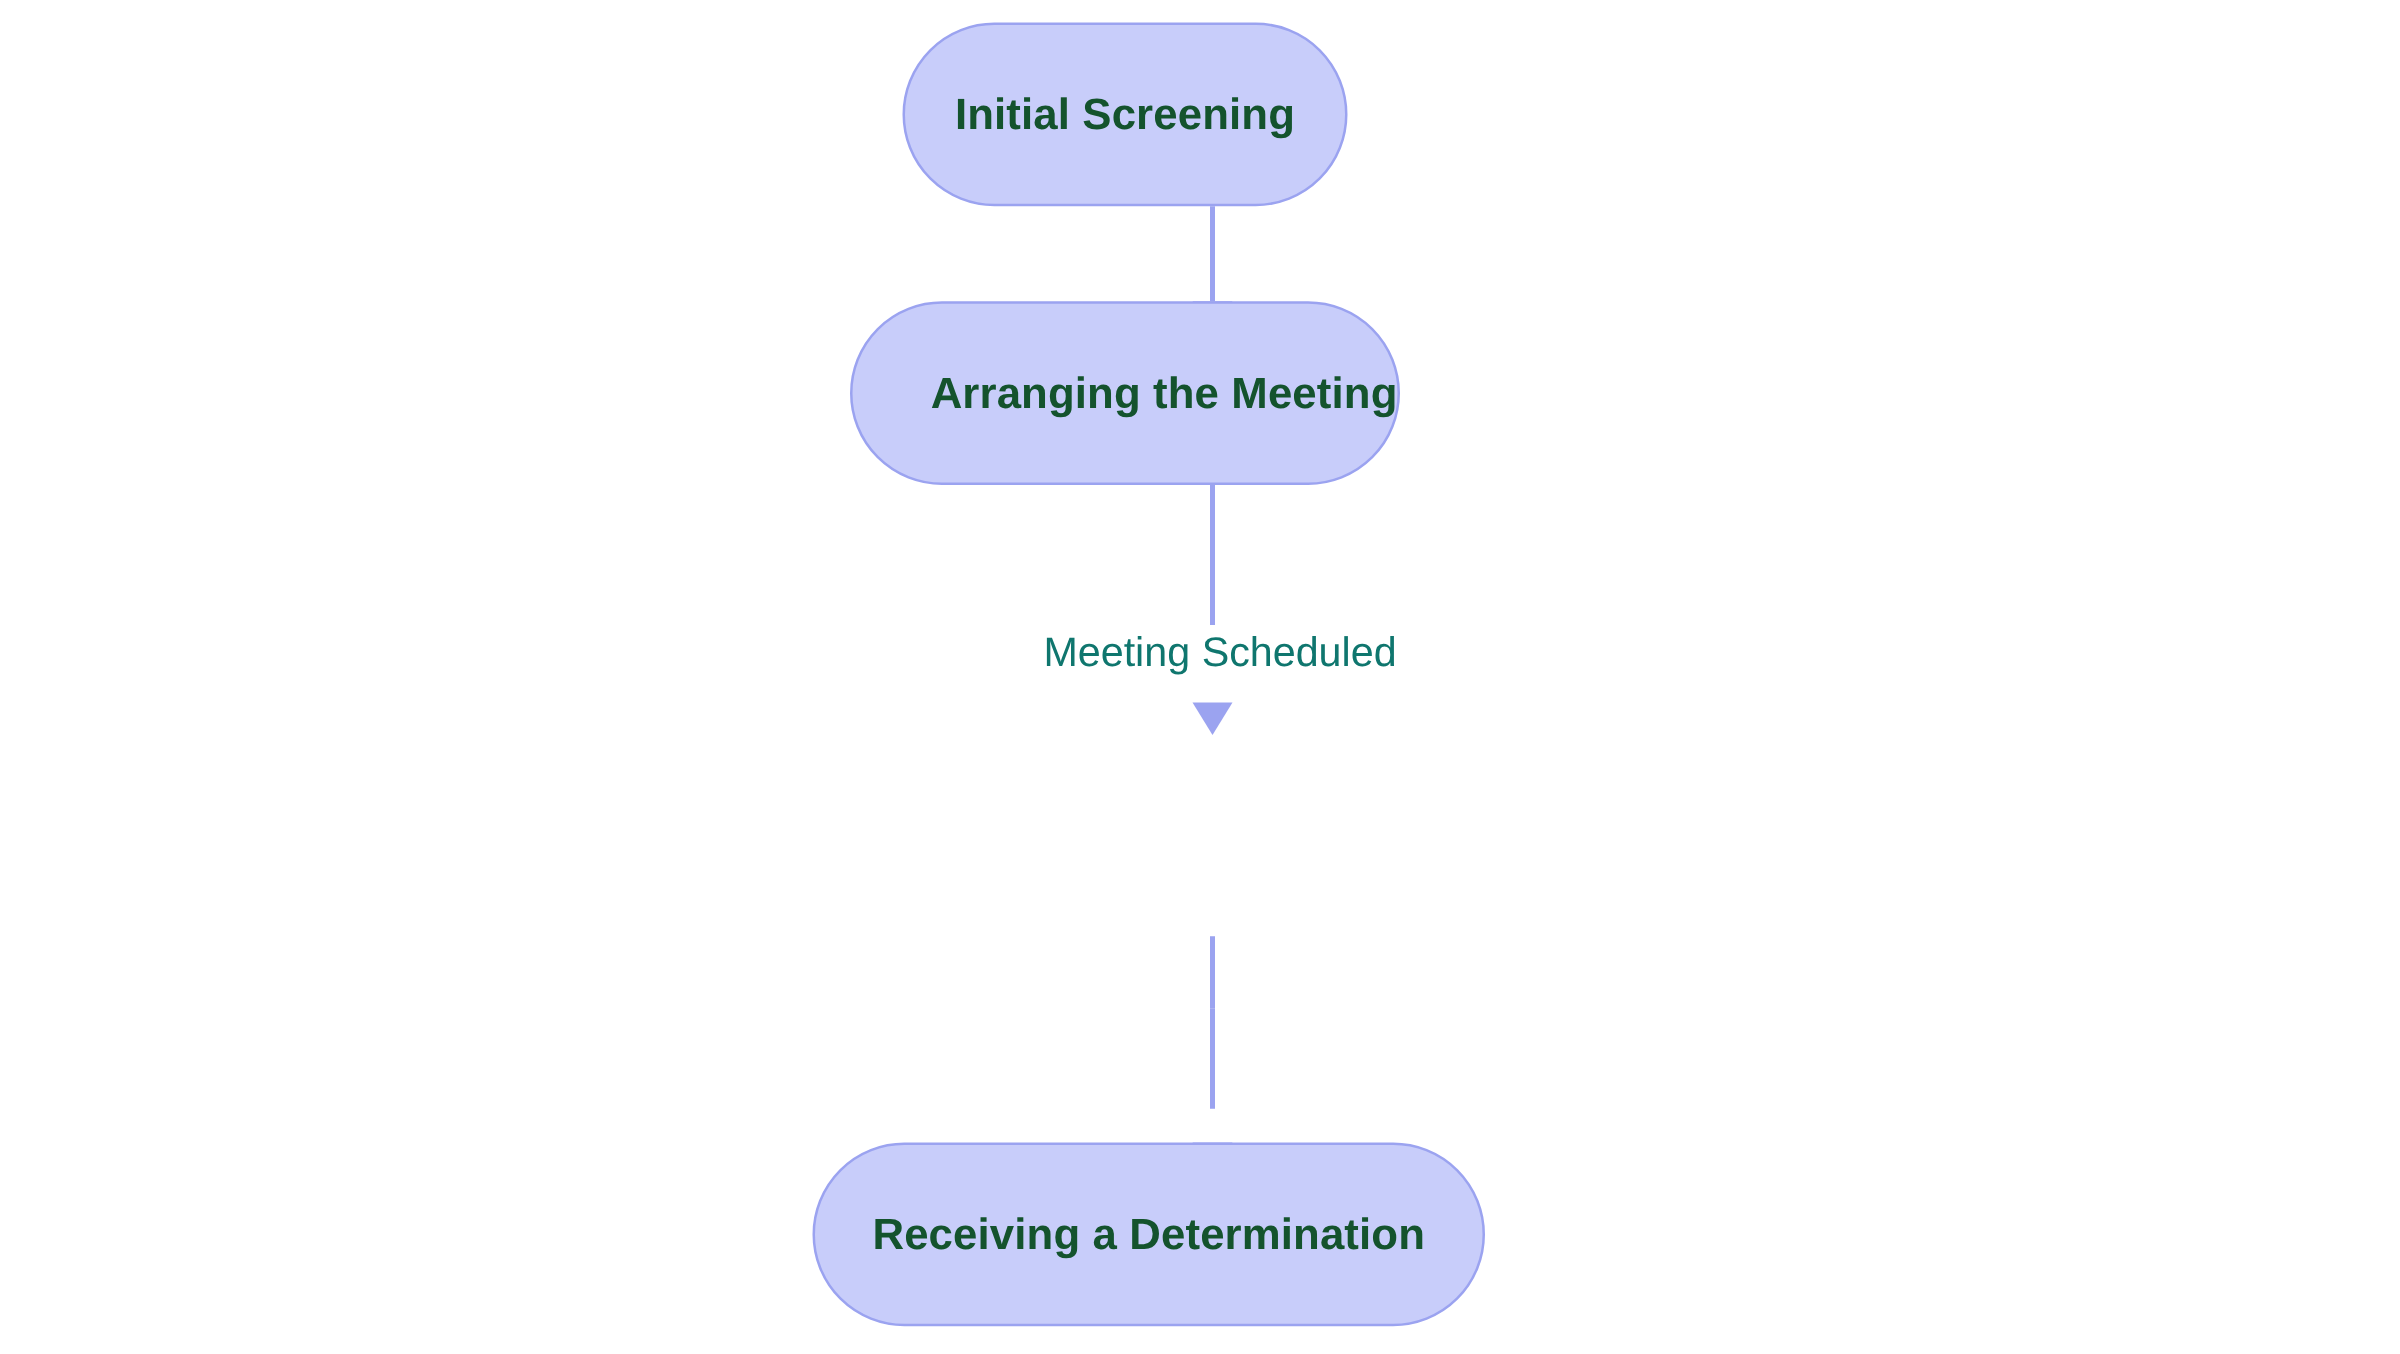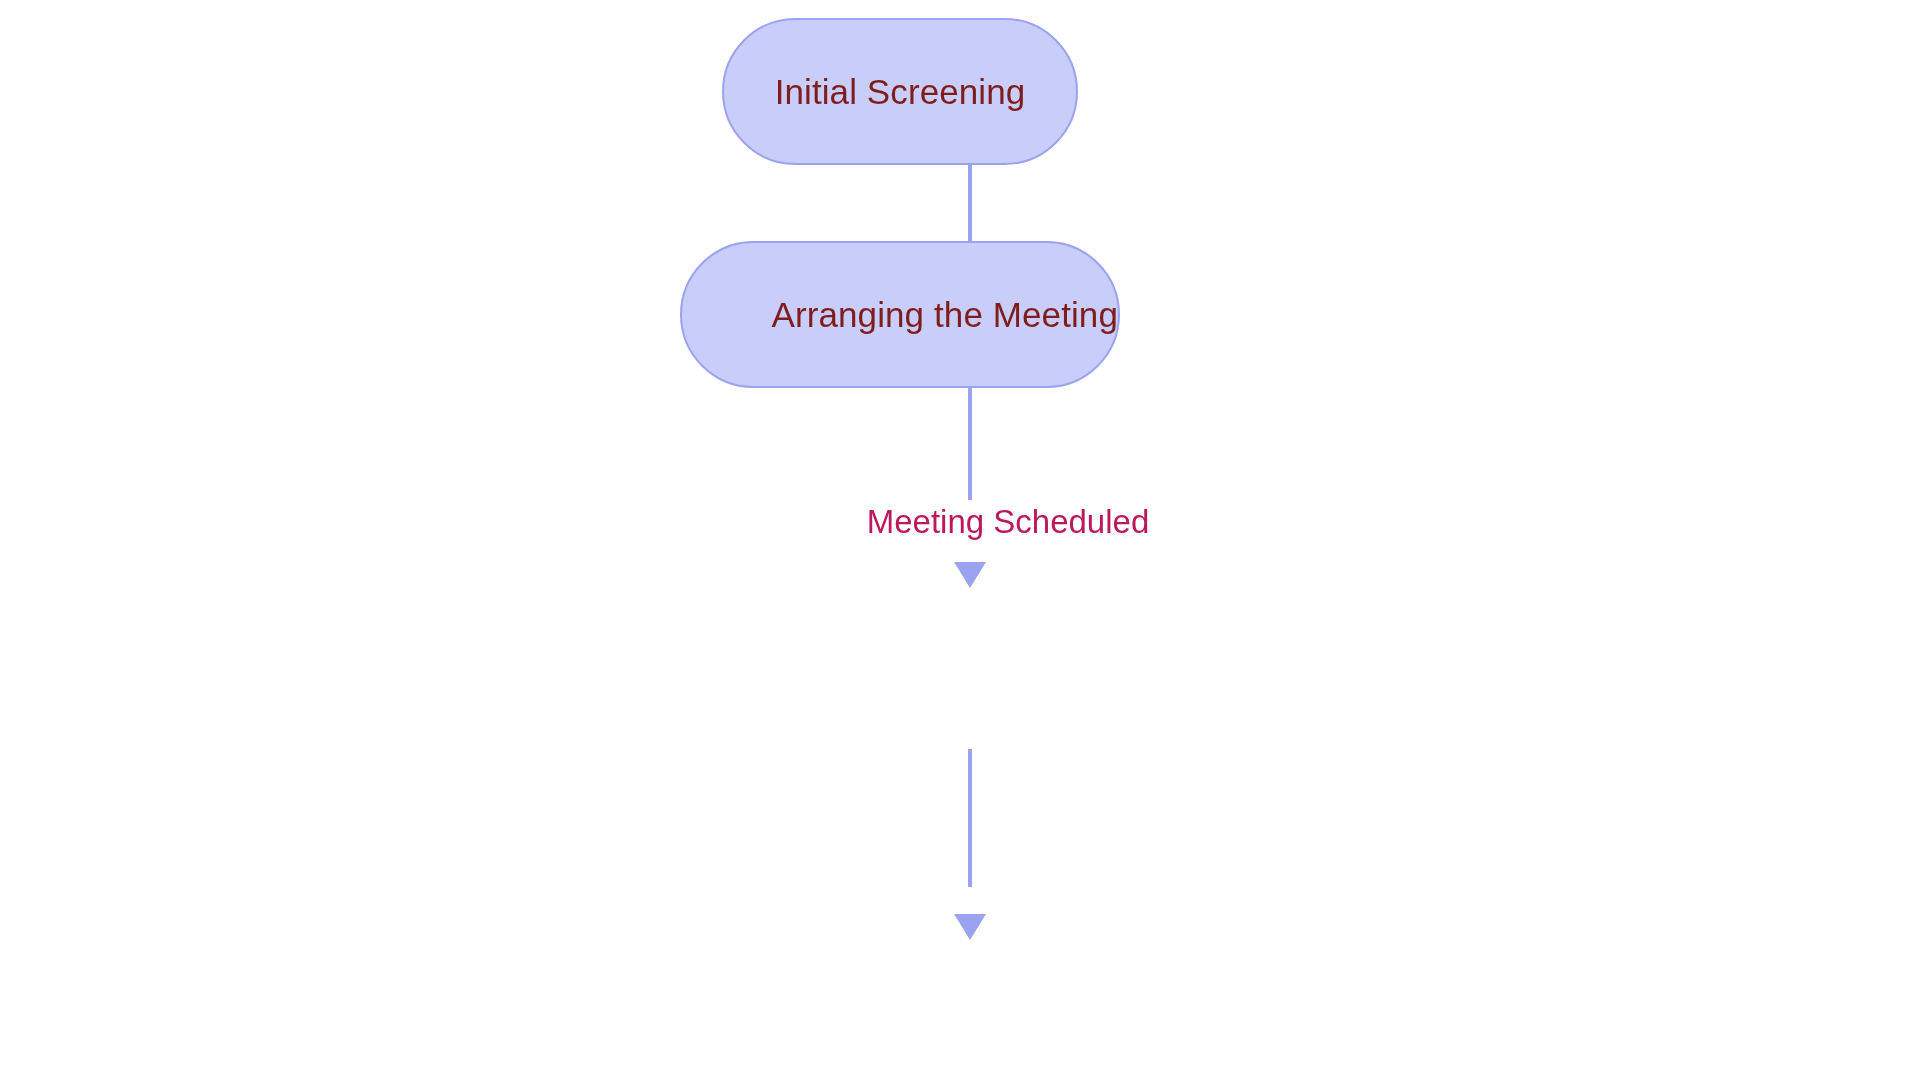--- a/index.html
+++ b/index.html
@@ -30,24 +30,24 @@
     align-items: center;
     justify-content: center;
     background: #C8CDFA;
     border: 2px solid #9BA3F0;
     border-radius: 999px;
     height: 147px;
   }
   .node-label {
     font-size: 35px;
     line-height: 1;
-    color: #7f1d1d;
+    color: #14532d;
     letter-spacing: 0.1px;
     white-space: nowrap;
-    font-weight: 400;
+    font-weight: 700;
   }
 
   #node-0 { left: 722px;  top: 18px;  width: 356px; }
   #node-1 { left: 680px;  top: 241px; width: 440px; justify-content: flex-end; }
   #node-2 { left: 637px;  top: 602px; width: 564px; }
   #node-3 { left: 650px;  top: 914px; width: 538px; }
 
   
   .edge-line {
     position: absolute;
@@ -71,28 +71,28 @@
     border-top: 26px solid #9BA3F0;
   }
   #edge-0-arrow { top: 241px; }
   #edge-1-arrow { top: 562px; }
   #edge-2-arrow { top: 914px; }
 
   
   .edge-label {
     position: absolute;
     background: #ffffff;
-    color: #be185d;
+    color: #0f766e;
     font-size: 33px;
     line-height: 1.1;
     white-space: nowrap;
     padding: 4px 6px;
     text-align: center;
     transform: translateX(-50%);
-    left: 1008px;
+    left: 976px;
   }
   #edge-label-0 { top: 500px; }
   #edge-label-1 { top: 818px; }
 </style>
 </head>
 <body>
 
 <div id="flowchart">
 
   <div class="node" id="node-0">
@@ -109,14 +109,17 @@
   <div class="edge-line" id="edge-1-line-a"></div>
   <div class="edge-line" id="edge-1-line-b"></div>
   <div class="edge-label" id="edge-label-0">Meeting Scheduled</div>
   <div class="arrowhead" id="edge-1-arrow"></div>
 
 
   <div class="edge-line" id="edge-2-line-a"></div>
   <div class="edge-line" id="edge-2-line-b"></div>
   <div class="arrowhead" id="edge-2-arrow"></div>
 
+  <div class="node" id="node-3">
+    <span class="node-label">Receiving a Determination</span>
+  </div>
 
 </div>
 
 </body></html>

